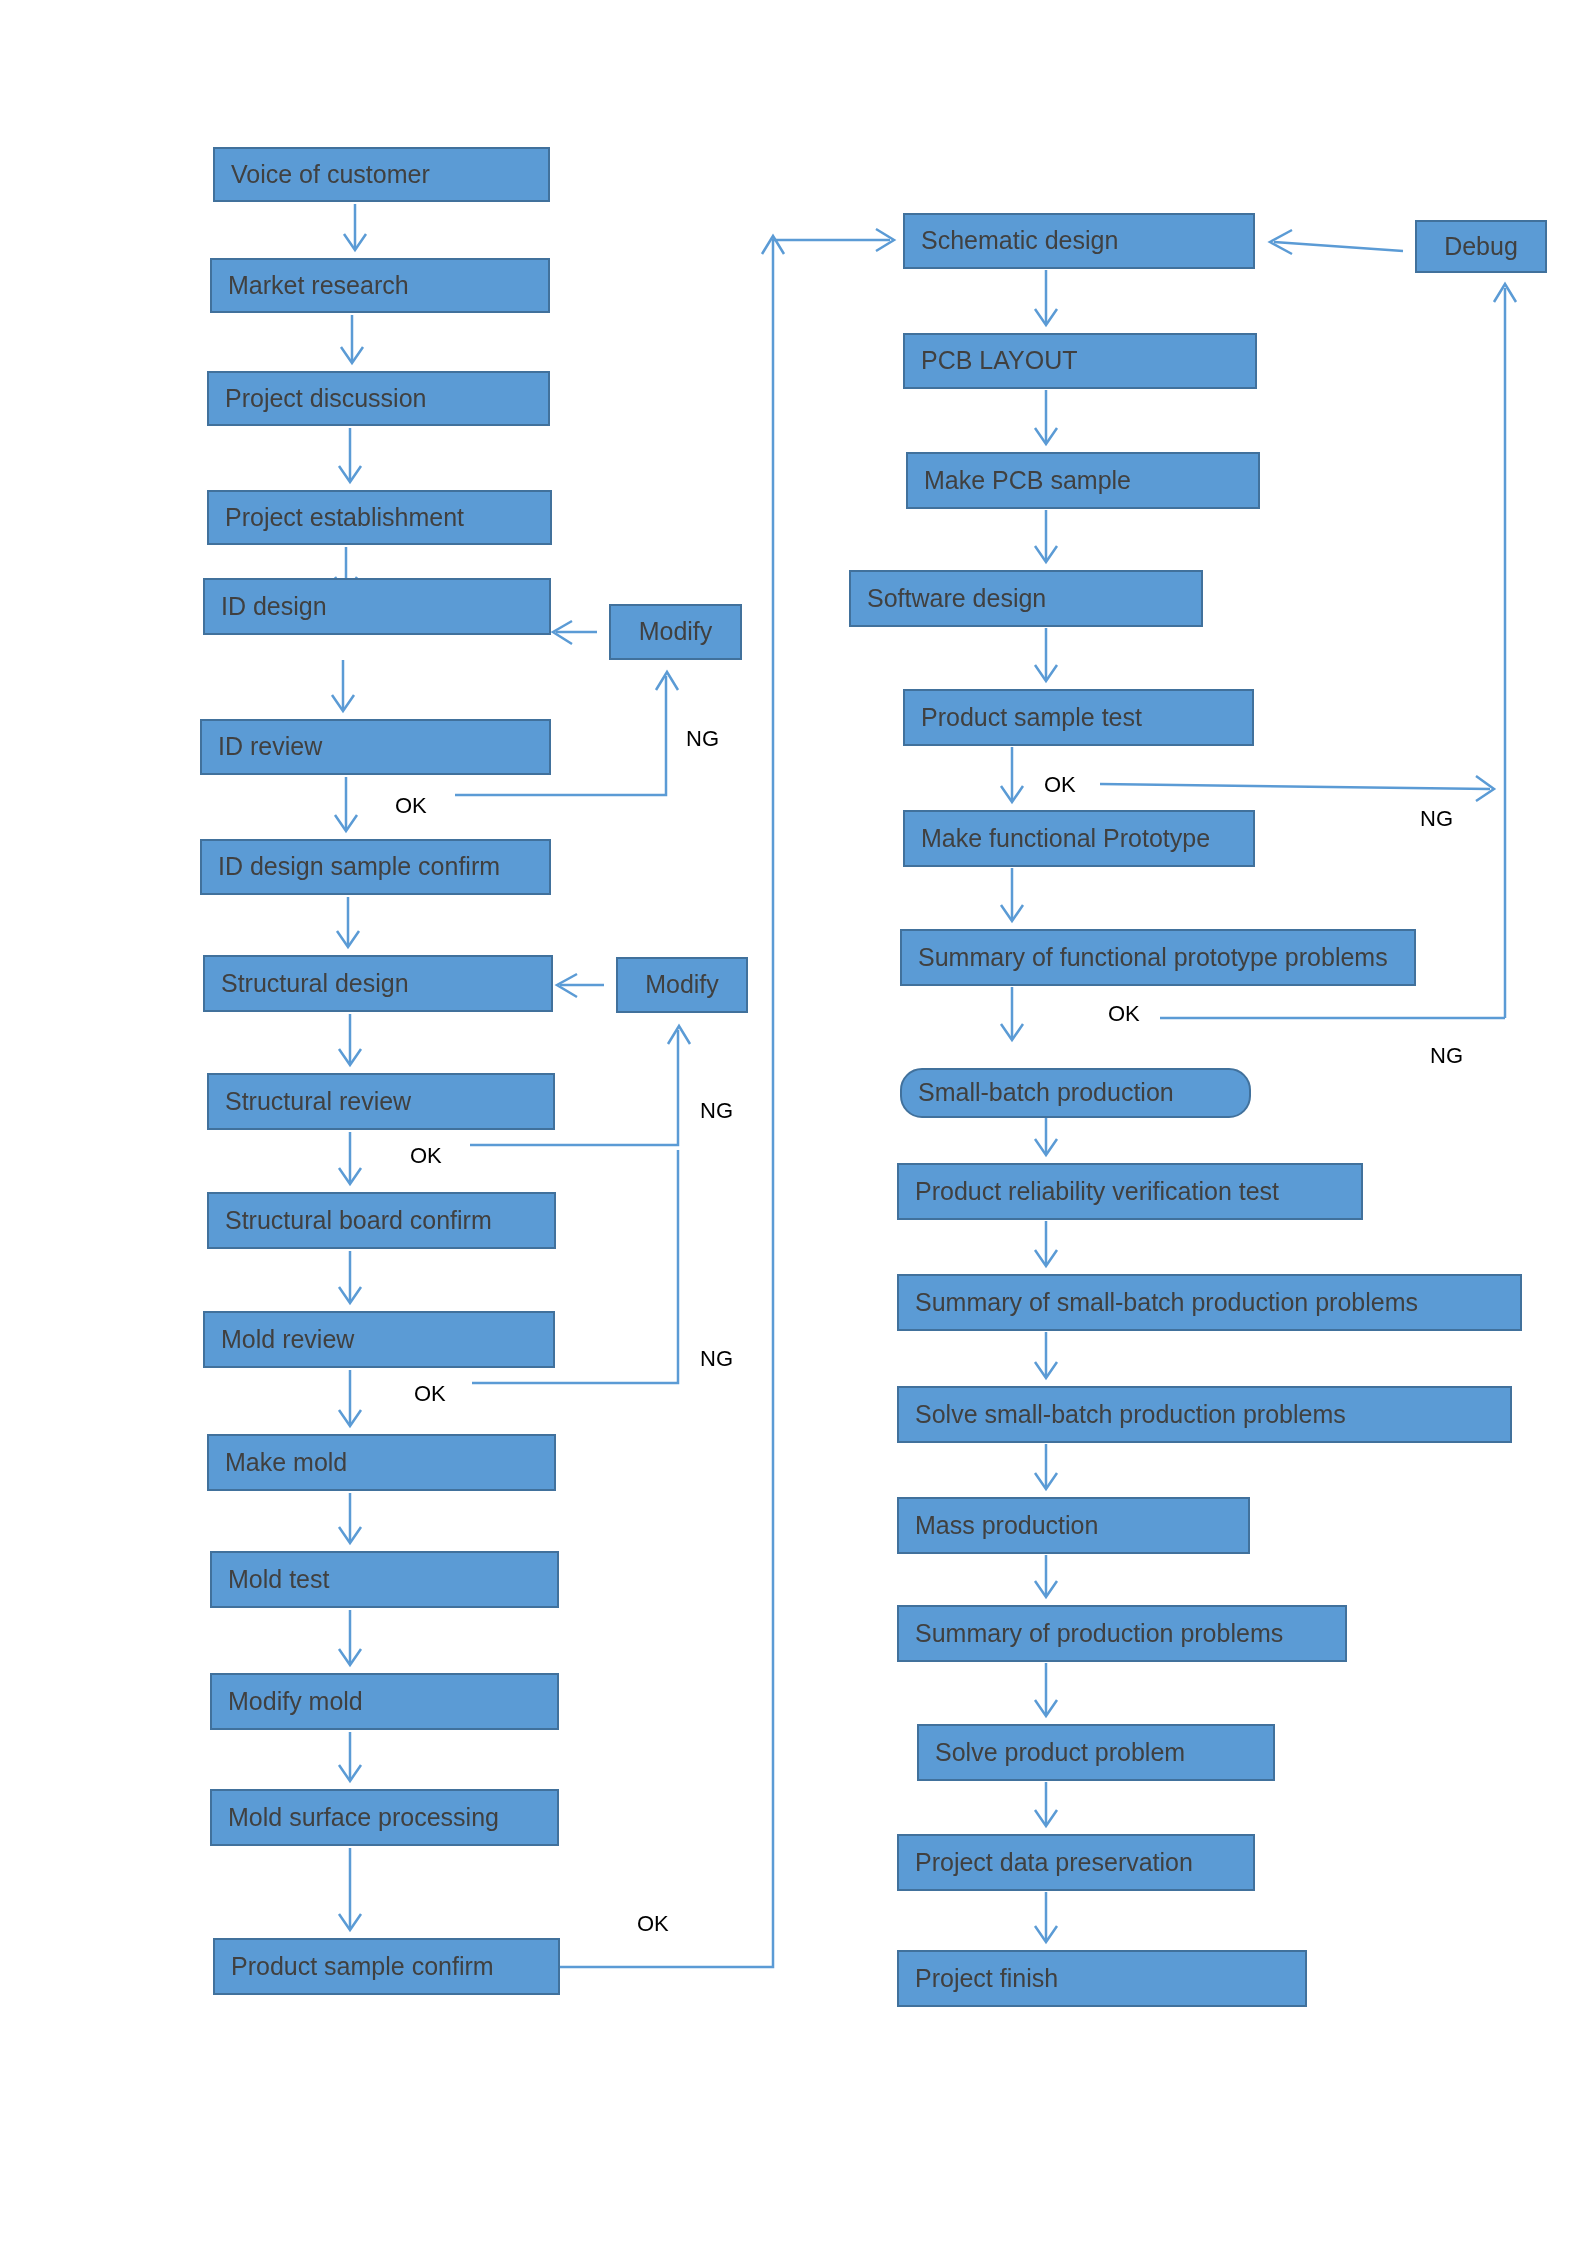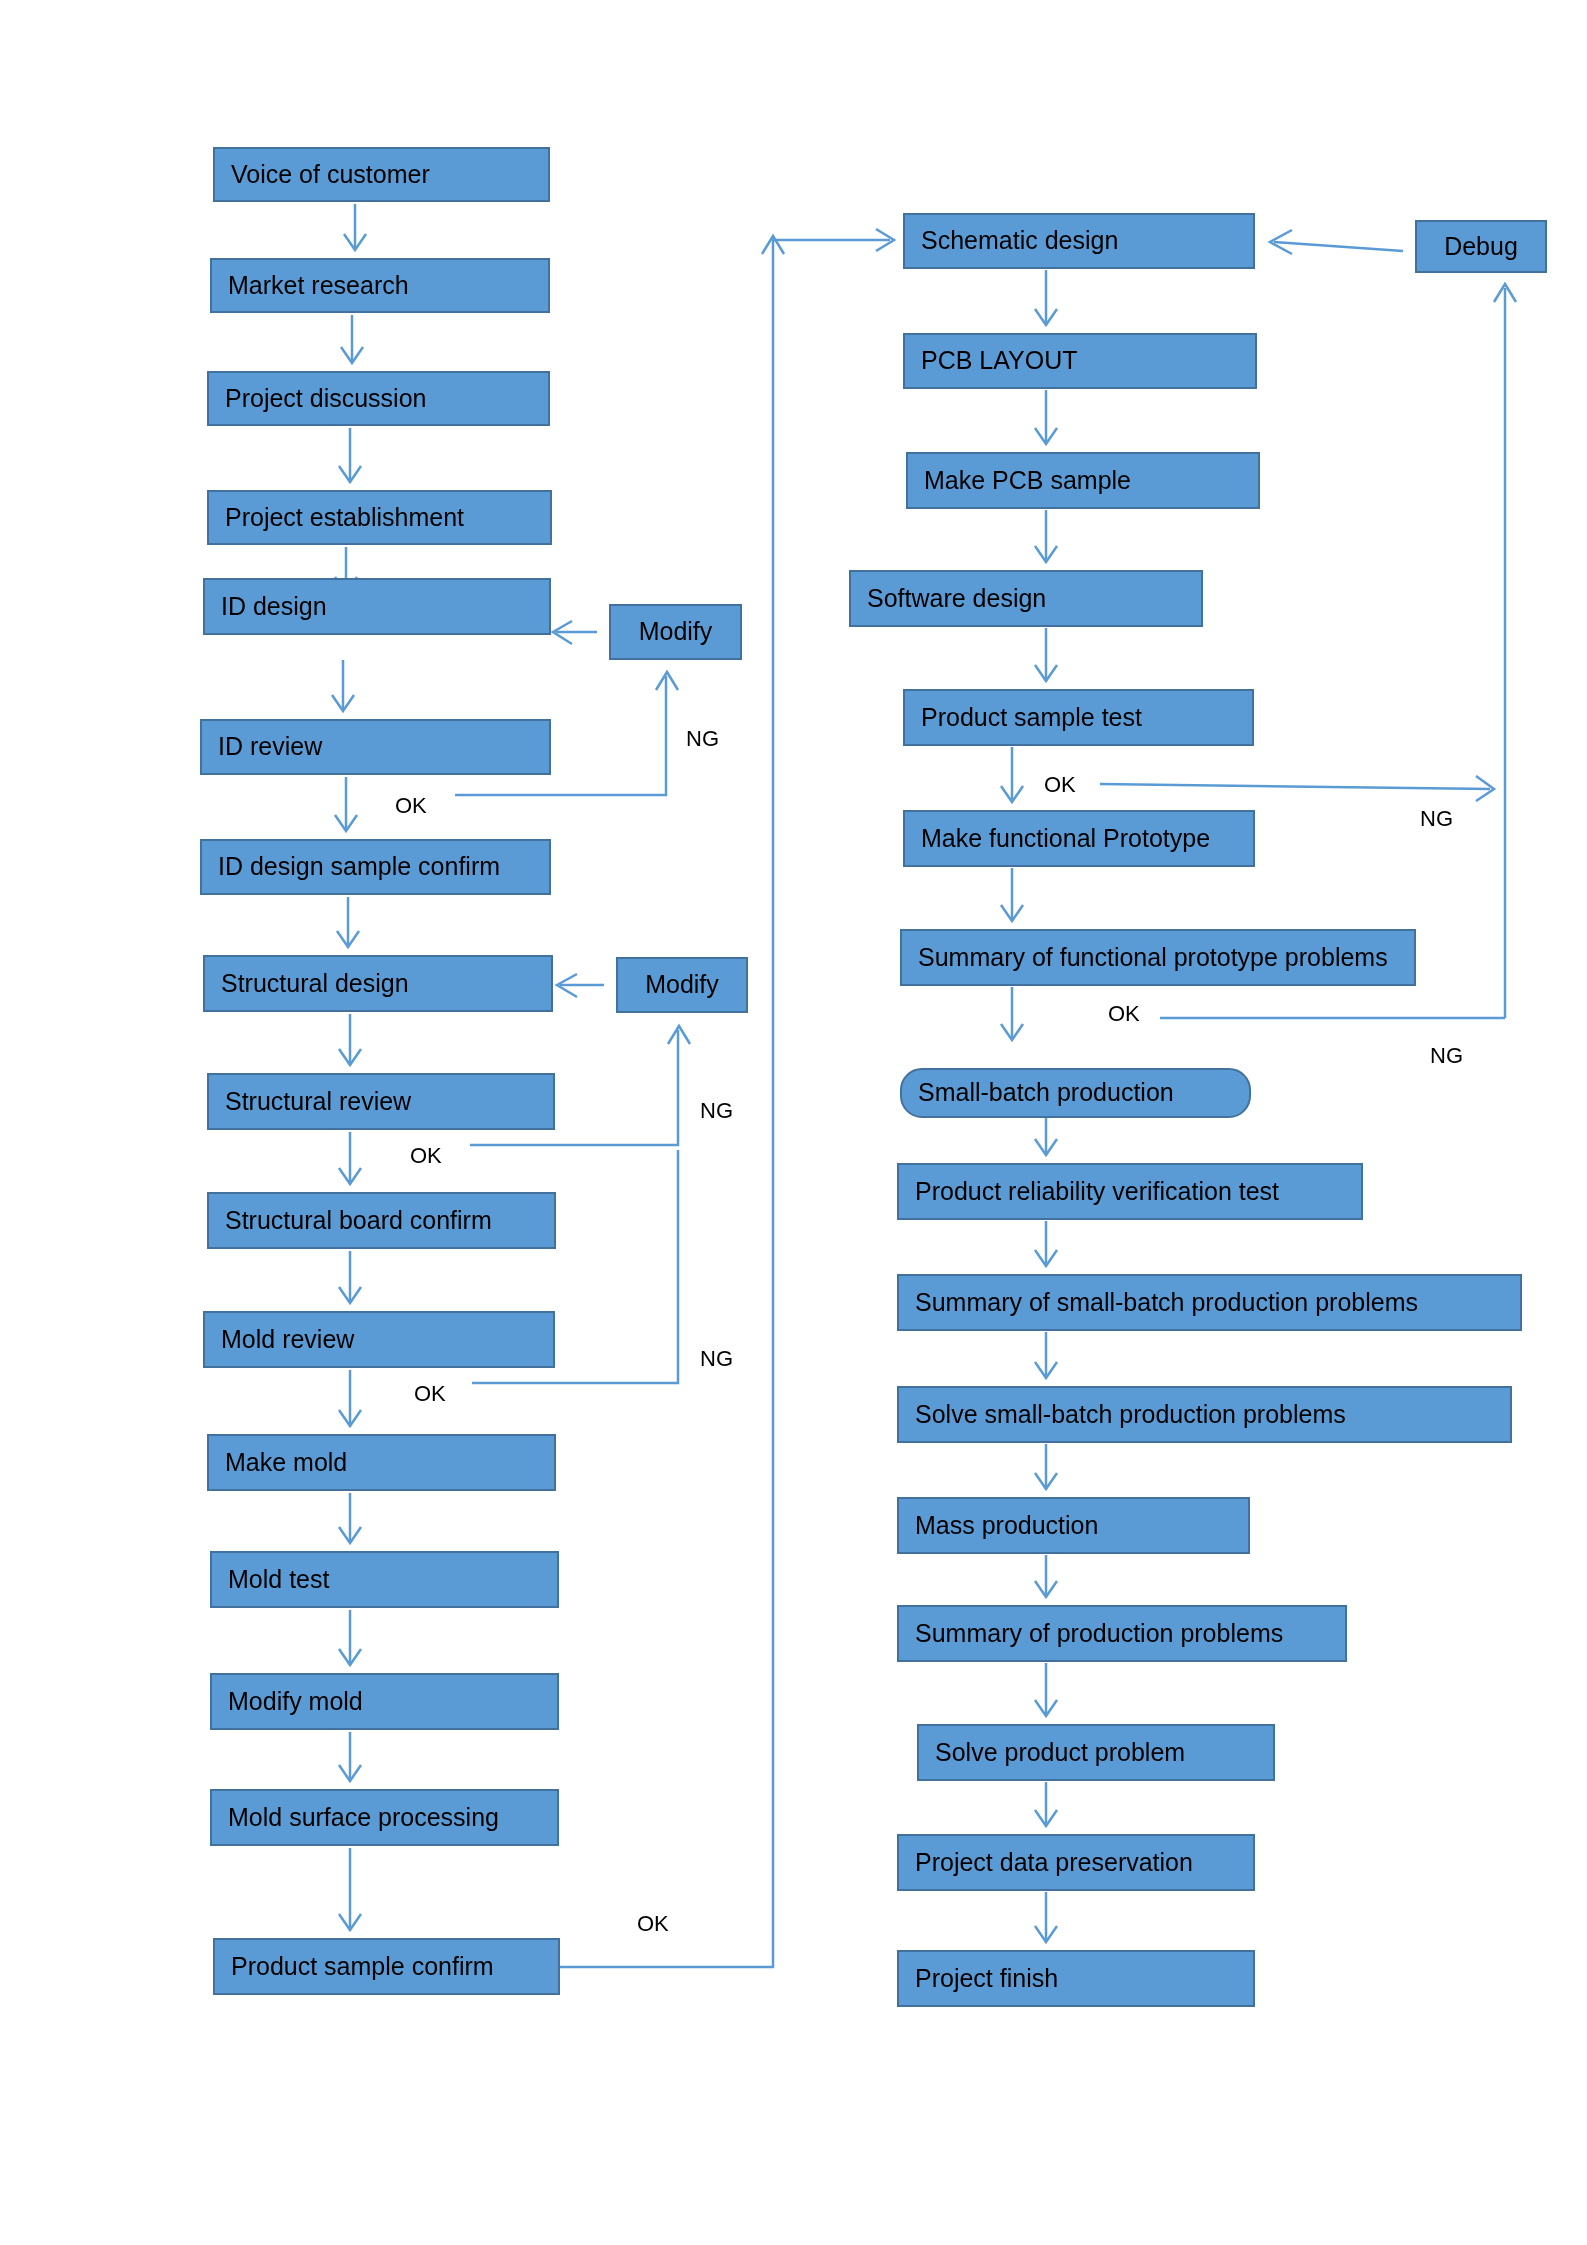--- a/index.html
+++ b/index.html
@@ -27,21 +27,21 @@
     top: 0;
     width: 1587px;
     height: 2245px;
     display: block;
   }
   .node-box {
     position: absolute;
     box-sizing: border-box;
     background: #5B9BD5;
     border: 2px solid #41719C;
-    color: #000000;
+    color: #404040;
     font-family: "Liberation Sans", sans-serif;
     font-size: 25px;
     line-height: 1.1;
     display: flex;
     align-items: center;
     white-space: nowrap;
   }
   .node-box.align-left {
     justify-content: flex-start;
     padding-left: 16px;
@@ -338,21 +338,21 @@
   </div>
   <div class="node-box align-left" style="left:897px; top:1605px; width:450px; height:57px;">
     <span>Summary of production problems</span>
   </div>
   <div class="node-box align-left" style="left:897px; top:1724px; width:358px; height:57px;margin-left:20px;">
     <span>Solve product problem</span>
   </div>
   <div class="node-box align-left" style="left:897px; top:1834px; width:358px; height:57px;">
     <span>Project data preservation</span>
   </div>
-  <div class="node-box align-left" style="left:897px; top:1950px; width:358px; height:57px;">
+  <div class="node-box align-left" style="left:897px; top:1950px; width:410px; height:57px;">
     <span>Project finish</span>
   </div>
 
   <div class="edge-label" style="left:686px; top:728px;">NG</div>
   <div class="edge-label" style="left:395px; top:795px;">OK</div>
   <div class="edge-label" style="left:700px; top:1100px;">NG</div>
   <div class="edge-label" style="left:410px; top:1145px;">OK</div>
   <div class="edge-label" style="left:700px; top:1348px;">NG</div>
   <div class="edge-label" style="left:414px; top:1383px;">OK</div>
   <div class="edge-label" style="left:637px; top:1913px;">OK</div>

